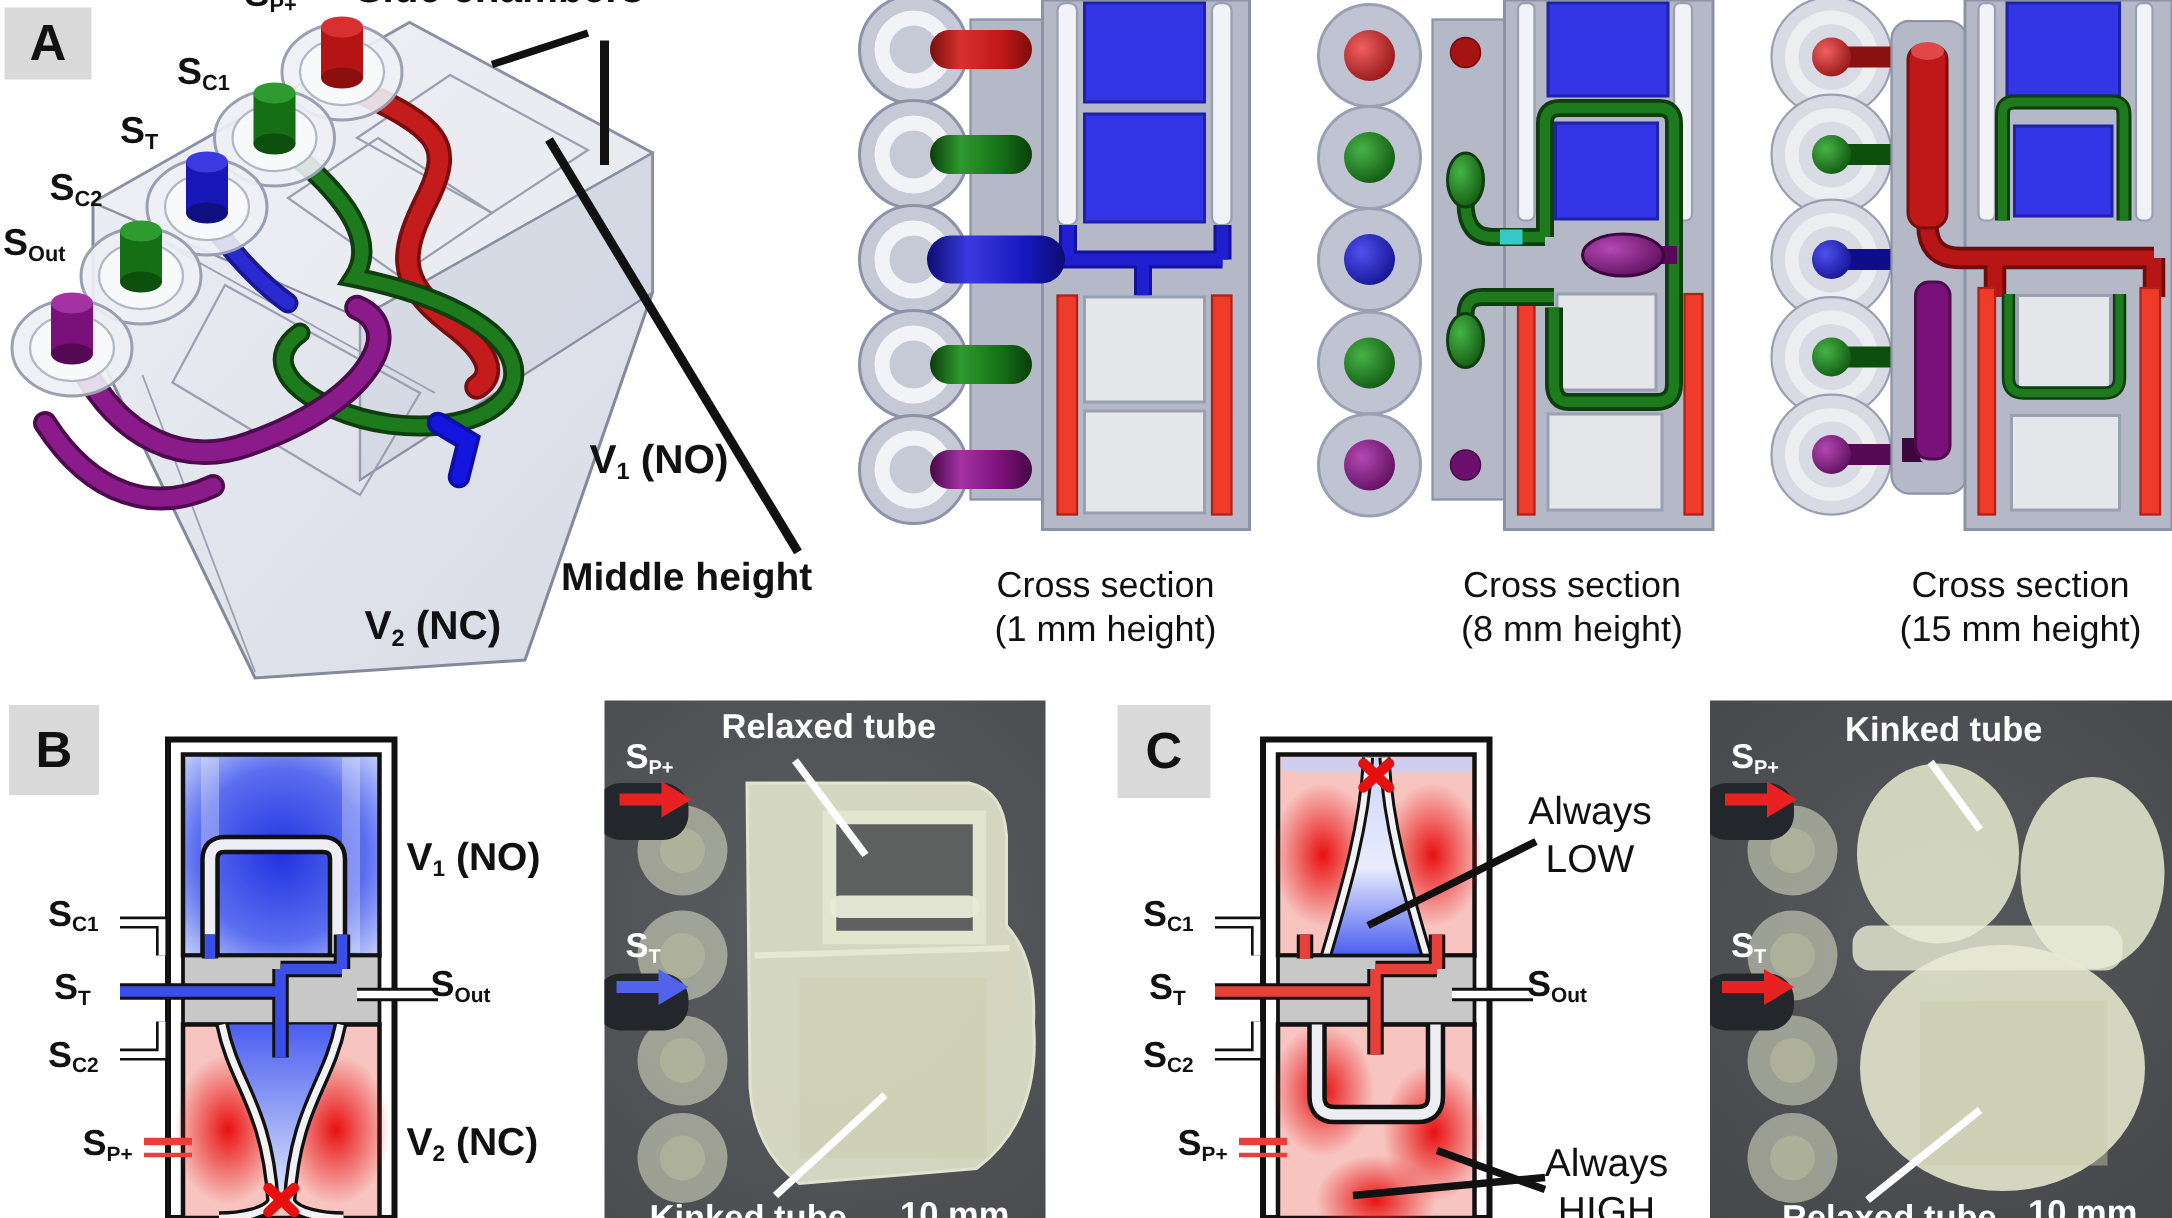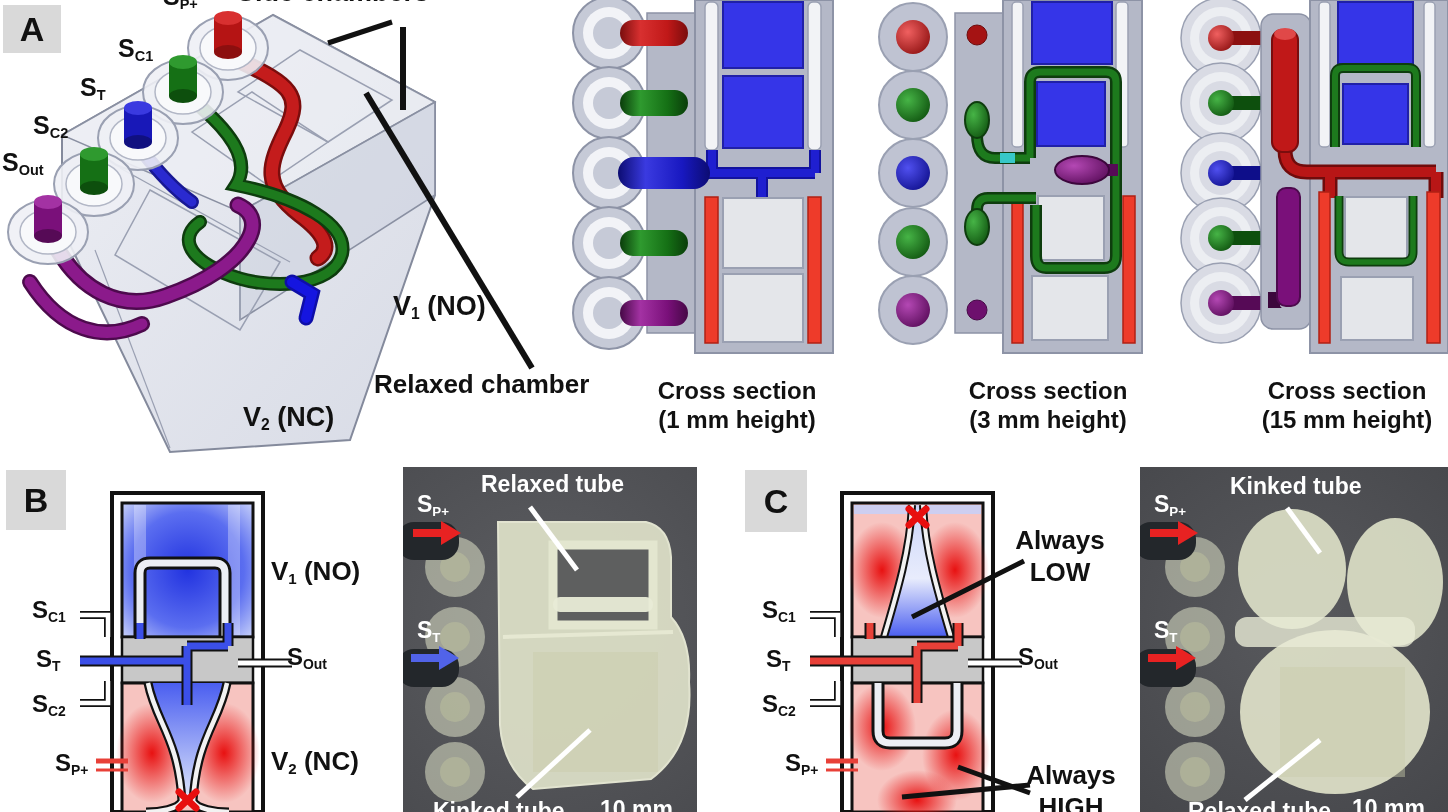--- a/index.html
+++ b/index.html
@@ -3,21 +3,21 @@
 <meta charset="utf-8">
 <style>
   html,body{margin:0;padding:0;background:#fff;}
   #fig{position:relative;width:1448px;height:812px;background:#fff;overflow:hidden;
        font-family:"Liberation Sans",sans-serif;}
   .abs{position:absolute;}
   .tagbox{position:absolute;background:#d9d9d9;display:flex;align-items:center;justify-content:center;
           font-weight:700;font-size:34px;color:#111;}
   .lbl{position:absolute;font-weight:700;color:#111;white-space:nowrap;line-height:1;}
   .lbl .sub{font-size:0.58em;vertical-align:-0.28em;font-weight:700;}
-  .caption{position:absolute;font-weight:700;font-size:24px;color:#111;text-align:center;line-height:1.22;}
+  .caption{position:absolute;font-weight:400;font-size:24px;color:#111;text-align:center;line-height:1.22;}
   .photolbl{position:absolute;font-weight:700;font-size:23px;color:#fff;white-space:nowrap;line-height:1;}
   .photolbl .sub{font-size:0.58em;vertical-align:-0.28em;}
   svg{display:block;}
 </style>
 </head>
 <body>
 
 <div id="fig">
 
   <div class="tagbox" style="left:3px;top:5px;width:58px;height:48px;">A</div>
@@ -95,21 +95,21 @@
     <line x1="366" y1="93" x2="532" y2="368" stroke="#111" stroke-width="6"></line>
   </svg>
 
   <div class="lbl" style="left:163px;top:-16px;font-size:25px;"><span>S</span><span class="sub">P+</span></div>
   <div class="lbl" style="left:237px;top:-21px;font-size:27px;"><span>Side chambers</span></div>
   <div class="lbl" style="left:118px;top:36px;font-size:25px;"><span>S</span><span class="sub">C1</span></div>
   <div class="lbl" style="left:80px;top:75px;font-size:25px;"><span>S</span><span class="sub">T</span></div>
   <div class="lbl" style="left:33px;top:113px;font-size:25px;"><span>S</span><span class="sub">C2</span></div>
   <div class="lbl" style="left:2px;top:150px;font-size:25px;"><span>S</span><span class="sub">Out</span></div>
   <div class="lbl" style="left:393px;top:293px;font-size:27px;"><span>V</span><span class="sub">1</span><span> (NO)</span></div>
-  <div class="lbl" style="left:374px;top:371px;font-size:26px;"><span>Relaxed chamber</span></div>
+  <div class="lbl" style="left:374px;top:371px;font-size:26px;"><span>Middle height</span></div>
   <div class="lbl" style="left:243px;top:404px;font-size:27px;"><span>V</span><span class="sub">2</span><span> (NC)</span></div>
 
   <svg class="abs" style="left:570px;top:0;" width="290" height="355" viewBox="0 0 290 355">
     <defs>
       <linearGradient id="capR" x1="0" y1="0" x2="1" y2="0">
           <stop offset="0" stop-color="#7a0d0d"></stop>
           <stop offset="0.3" stop-color="#d83030"></stop>
           <stop offset="0.7" stop-color="#c01818"></stop>
           <stop offset="1" stop-color="#7a0d0d"></stop>
         </linearGradient>
@@ -315,21 +315,21 @@
     <path d="M 186 196 V 252 Q 186 262 196 262 H 250 Q 260 262 260 252 V 196" fill="none" stroke="#1d7a1d" stroke-width="5.5"></path>
     <rect x="188" y="277" width="72" height="63" fill="#e4e6ea" stroke="#9aa0b2" stroke-width="2"></rect>
   </svg>
 
   <div class="caption" style="left:592px;top:376px;width:290px;">
     <div>Cross section</div>
       <div>(1 mm height)</div>
   </div>
   <div class="caption" style="left:903px;top:376px;width:290px;">
     <div>Cross section</div>
-      <div>(3 mm height)</div>
+      <div>(8 mm height)</div>
   </div>
   <div class="caption" style="left:1202px;top:376px;width:290px;">
     <div>Cross section</div>
       <div>(15 mm height)</div>
   </div>
 
   <div class="tagbox" style="left:6px;top:470px;width:60px;height:60px;">B</div>
 
   <svg class="abs" style="left:60px;top:465px;" width="290" height="347" viewBox="0 0 290 347">
     <defs>

